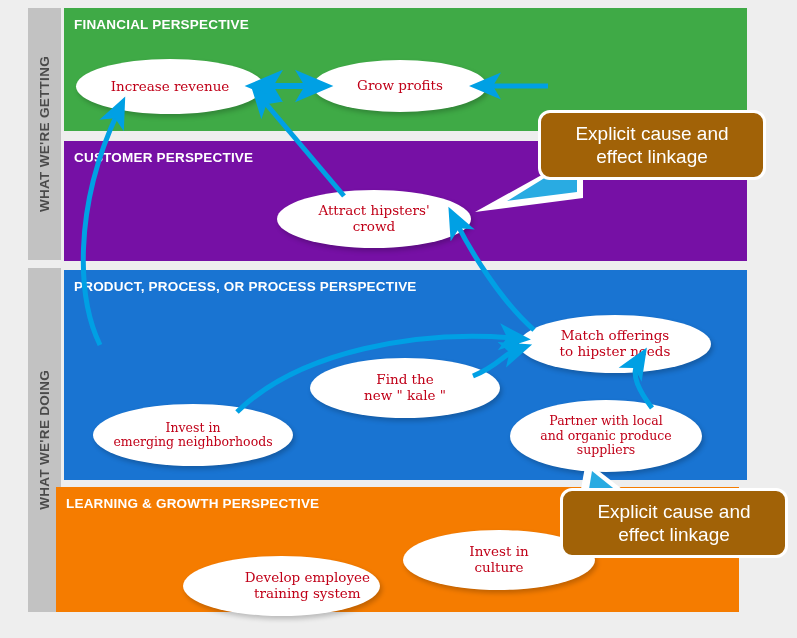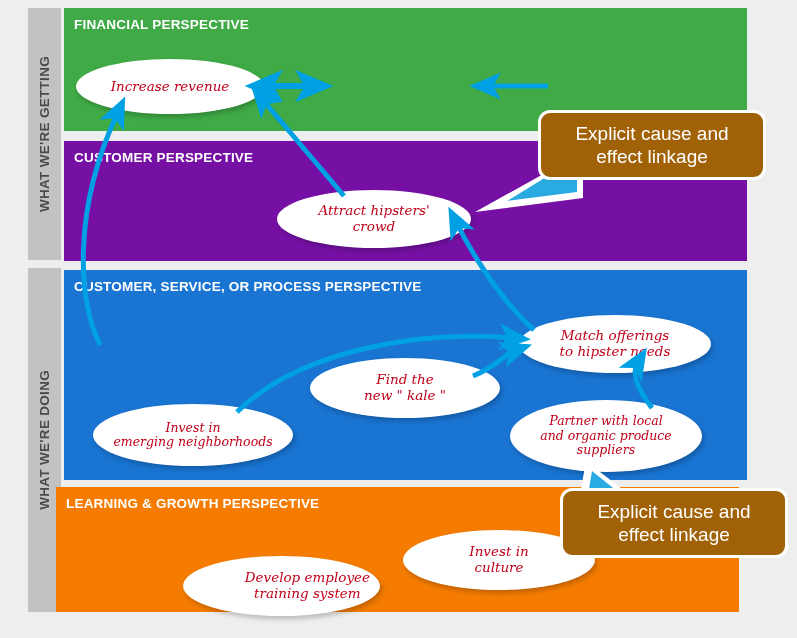--- a/index.html
+++ b/index.html
@@ -61,21 +61,20 @@
     position: absolute;
     background: #ffffff;
     border-radius: 50%;
     box-shadow: 2px 3px 5px rgba(0,0,0,0.22);
     display: flex;
     align-items: center;
     justify-content: center;
     text-align: center;
     color: #c00018;
     font-family: "DejaVu Serif", serif;
-    font-style: italic;
     font-size: 13.5px;
     line-height: 1.15;
     box-sizing: border-box;
     padding: 4px 10px;
     z-index: 6;
   }
   .node.small { font-size: 12.5px; }
 
   
   #links {
@@ -123,21 +122,21 @@
 
   <div class="band" style="left:64px; top:8px; width:683px; height:123px; background:#3faa46;">
     <div class="band-title">FINANCIAL PERSPECTIVE</div>
   </div>
 
   <div class="band" style="left:64px; top:141px; width:683px; height:120px; background:#7610a5;">
     <div class="band-title">CUSTOMER PERSPECTIVE</div>
   </div>
 
   <div class="band" style="left:64px; top:270px; width:683px; height:210px; background:#1974d2;">
-    <div class="band-title">CUSTOMER, SERVICE, OR PROCESS PERSPECTIVE</div>
+    <div class="band-title">PRODUCT, PROCESS, OR PROCESS PERSPECTIVE</div>
   </div>
 
   <div class="band" style="left:56px; top:487px; width:683px; height:125px; background:#f57c00;">
     <div class="band-title">LEARNING &amp; GROWTH PERSPECTIVE</div>
   </div>
 
   <svg id="links" viewBox="0 0 797 638">
     <defs>
       <marker id="ah" markerWidth="7" markerHeight="7" refX="3.0" refY="3.0" orient="auto" markerUnits="strokeWidth">
         <path d="M0,0.3 L6.4,3.0 L0,5.7 L1.6,3.0 Z" fill="#00a0e4"></path>
@@ -158,20 +157,23 @@
     <path d="M237,412 C300,350 420,330 514,338" stroke="#00a0e4" stroke-width="5" fill="none" marker-end="url(#ah)"></path>
 
     <path d="M473,376 C498,366 504,354 516,350" stroke="#00a0e4" stroke-width="5" fill="none" marker-end="url(#ah)"></path>
 
     <path d="M652,408 C640,392 630,375 638,362" stroke="#00a0e4" stroke-width="5" fill="none" marker-end="url(#ah)"></path>
   </svg>
 
   <div class="node" style="left:76px; top:59px; width:188px; height:55px;">
     <span>Increase revenue</span>
   </div>
+  <div class="node" style="left:313px; top:60px; width:174px; height:52px;">
+    <span>Grow profits</span>
+  </div>
 
   <div class="node" style="left:277px; top:190px; width:194px; height:58px;">
     <span>Attract hipsters'<br>crowd</span>
   </div>
 
   <div class="node small" style="left:93px; top:404px; width:200px; height:62px;">
     <span>Invest in<br>emerging neighborhoods</span>
   </div>
   <div class="node" style="left:310px; top:358px; width:190px; height:60px;">
     <span>Find the<br>new " kale "</span>

